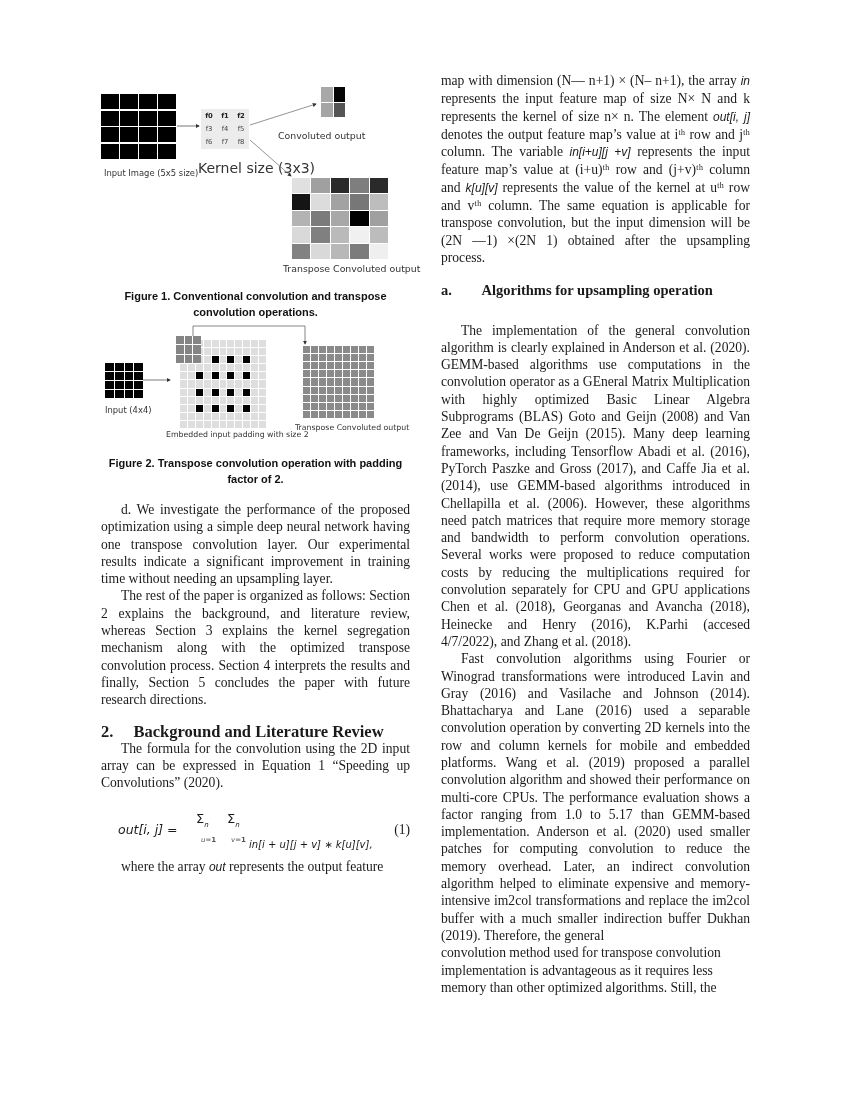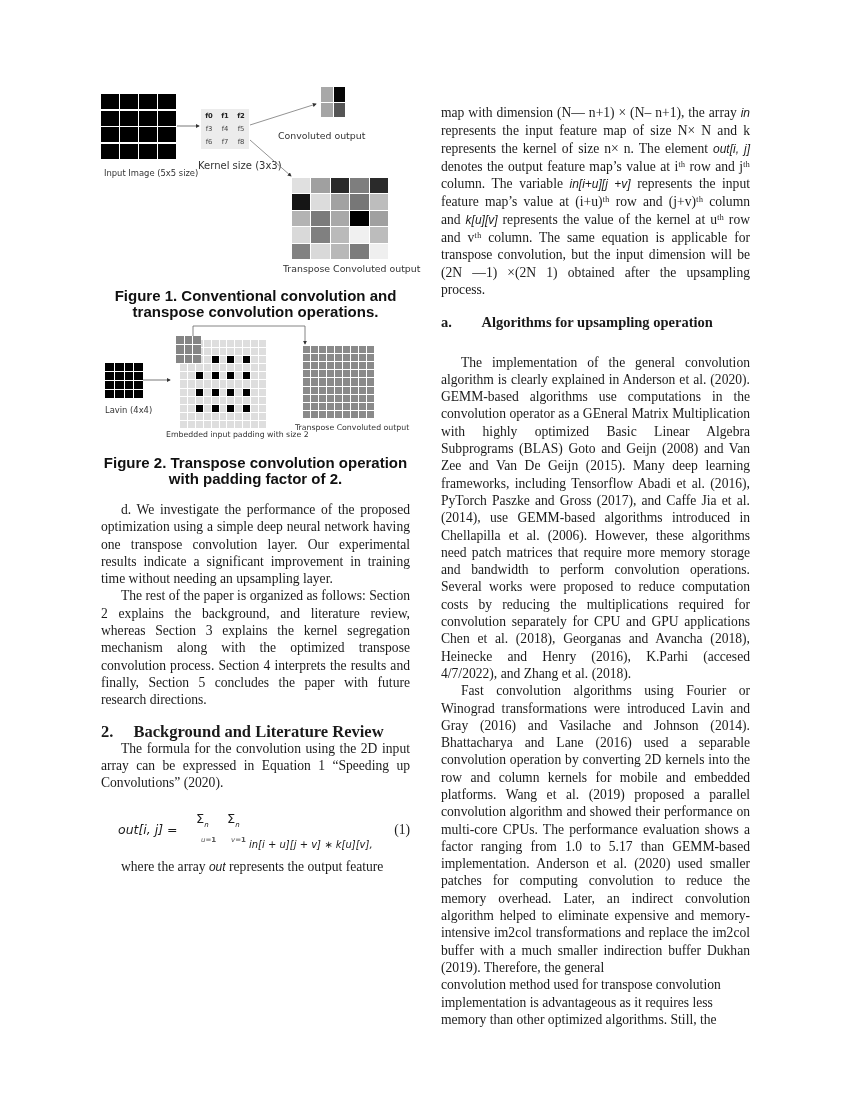--- a/index.html
+++ b/index.html
@@ -3,21 +3,21 @@
 <meta charset="utf-8">
 <style>
   html,body{margin:0;padding:0;background:#fff;}
   body{width:850px;height:1100px;position:relative;overflow:hidden;font-family:"Liberation Serif","DejaVu Serif",serif;color:#1a1a1a;}
   .col{position:absolute;font-size:13.6px;line-height:17.3px;text-align:justify;}
   .col p{margin:0;}
   .indent{text-indent:20px;}
   .left{left:101px;width:309px;}
   .right{left:441px;width:309px;}
   .sans{font-family:"Liberation Sans","DejaVu Sans",sans-serif;}
-  .cap{position:absolute;font-family:"Liberation Sans","DejaVu Sans",sans-serif;font-weight:bold;font-size:15px;line-height:16px;text-align:center;color:#111;}
+  .cap{position:absolute;font-family:"Liberation Sans","DejaVu Sans",sans-serif;font-weight:bold;font-size:11px;line-height:16px;text-align:center;color:#111;}
   .fig-label{position:absolute;font-family:"DejaVu Sans",sans-serif;font-size:8.4px;color:#333;white-space:nowrap;}
   .grid{position:absolute;display:grid;}
   .cell{box-sizing:border-box;}
   .h2{font-weight:bold;font-size:16.5px;}
   .h3{font-weight:bold;font-size:14.5px;}
   .math{font-family:"DejaVu Sans",sans-serif;font-style:italic;font-size:11.5px;}
   svg{position:absolute;left:0;top:0;}
 </style>
 </head>
 <body>
@@ -48,21 +48,21 @@
     <span style="font-weight:bold;color:#222">f0</span>
     <span style="font-weight:bold;color:#222">f1</span>
     <span style="font-weight:bold;color:#222">f2</span>
     <span>f3</span>
     <span>f4</span>
     <span>f5</span>
     <span>f6</span>
     <span>f7</span>
     <span>f8</span>
   </div>
-  <div class="fig-label" style="left:198px;top:160px;font-size:10px;">Kernel size (3x3)</div>
+  <div class="fig-label" style="left:198px;top:160px;font-size:14px;">Kernel size (3x3)</div>
 
   <div class="grid" id="conv-out" style="left:321px;top:87px;width:24px;height:30px;grid-template-columns:repeat(2,1fr);grid-template-rows:repeat(2,1fr);gap:1px;">
       <div style="background: rgb(168, 168, 168);"></div>
       <div style="background: rgb(6, 6, 6);"></div>
       <div style="background: rgb(165, 165, 165);"></div>
       <div style="background: rgb(85, 85, 85);"></div>
     </div>
   <div class="fig-label" style="left:278px;top:130px;font-size:9.4px;">Convoluted output</div>
 
   <div class="grid" id="tconv-out" style="left:292px;top:178px;width:96px;height:81px;grid-template-columns:repeat(5,1fr);grid-template-rows:repeat(5,1fr);gap:1.3px;">
@@ -123,21 +123,21 @@
       <div style="background:#000"></div>
     <div style="background:#000"></div>
       <div style="background:#000"></div>
       <div style="background:#000"></div>
       <div style="background:#000"></div>
     <div style="background:#000"></div>
       <div style="background:#000"></div>
       <div style="background:#000"></div>
       <div style="background:#000"></div>
   </div>
-  <div class="fig-label" style="left:105px;top:405px;">Lavin (4x4)</div>
+  <div class="fig-label" style="left:105px;top:405px;">Input (4x4)</div>
 
   <div class="grid" id="pad-grid" style="left:180px;top:340px;width:86px;height:88px;grid-template-columns:repeat(11,1fr);grid-template-rows:repeat(11,1fr);gap:1px;">
       <div style="background: rgb(222, 222, 222);"></div>
       <div style="background: rgb(222, 222, 222);"></div>
       <div style="background: rgb(222, 222, 222);"></div>
       <div style="background: rgb(222, 222, 222);"></div>
       <div style="background: rgb(222, 222, 222);"></div>
       <div style="background: rgb(222, 222, 222);"></div>
       <div style="background: rgb(222, 222, 222);"></div>
       <div style="background: rgb(222, 222, 222);"></div>
@@ -369,21 +369,21 @@
     <span style="position:absolute;left:95px;top:6px;font-family:'DejaVu Sans',sans-serif;font-size:13px;">Σ<sub style="font-size:7px;font-style:italic;">n</sub></span>
     <span style="position:absolute;left:100px;top:28px;font-family:'DejaVu Sans',sans-serif;font-size:7px;font-style:italic;color:#555;">u=<b style="font-style:normal;">1</b></span>
     <span style="position:absolute;left:126px;top:6px;font-family:'DejaVu Sans',sans-serif;font-size:13px;">Σ<sub style="font-size:7px;font-style:italic;">n</sub></span>
     <span style="position:absolute;left:130px;top:28px;font-family:'DejaVu Sans',sans-serif;font-size:7px;font-style:italic;color:#555;">v=<b style="font-style:normal;">1</b></span>
     <span class="math" style="position:absolute;left:148px;top:32px;font-size:10px;">in[i + u][j + v] ∗ k[u][v],</span>
     <span style="position:absolute;right:0;top:17px;">(1)</span>
   </div>
   <p class="indent">where the array <i class="sans" style="font-size:12px;">out</i> represents the output feature</p>
 </div>
 
-<div class="col right" style="top:104px;">
+<div class="col right" style="top:72px;">
   <p><span>map with dimension (N— n+1) × (N– n+1), the array </span><i class="sans" style="font-size:12px;">in</i><span> represents the input feature map of size N× N and k represents the kernel of size n× n. The element </span><i class="sans" style="font-size:12px;">out[i, j]</i><span> denotes the output feature map’s value at iᵗʰ row and jᵗʰ column. The variable </span><i class="sans" style="font-size:12px;">in[i+u][j +v]</i><span> represents the input feature map’s value at (i+u)ᵗʰ row and (j+v)ᵗʰ column and </span><i class="sans" style="font-size:12px;">k[u][v]</i><span> represents the value of the kernel at uᵗʰ row and vᵗʰ column. The same equation is applicable for transpose convolution, but the input dimension will be (2N —1) ×(2N  1) obtained after the upsampling process.</span></p>
   <div class="h3" style="margin-top:16px;margin-bottom:22px;">
     <span>a.</span>
     <span style="margin-left:26px;">Algorithms for upsampling operation</span>
   </div>
   <p class="indent">The implementation of the general convolution algorithm is clearly explained in Anderson et al. (2020). GEMM-based algorithms use computations in the convolution operator as a GEneral Matrix Multiplication with highly optimized Basic Linear Algebra Subprograms (BLAS) Goto and Geijn (2008) and Van Zee and Van De Geijn (2015).  Many deep learning frameworks, including Tensorflow Abadi et al. (2016), PyTorch Paszke and Gross (2017), and Caffe Jia et al. (2014), use GEMM-based algorithms introduced in Chellapilla et al. (2006). However, these algorithms need patch matrices that require more memory storage and bandwidth to perform convolution operations. Several works were proposed to reduce computation costs by reducing the multiplications required for convolution separately for CPU and GPU applications Chen et al. (2018), Georganas and Avancha (2018), Heinecke and Henry (2016), K.Parhi (accesed 4/7/2022), and Zhang et al. (2018).</p>
   <p class="indent">Fast convolution algorithms using Fourier or Winograd transformations were introduced Lavin and Gray (2016) and Vasilache and Johnson (2014). Bhattacharya and Lane (2016) used a separable convolution operation by converting 2D kernels into the row and column kernels for mobile and embedded platforms. Wang et al. (2019) proposed a parallel convolution algorithm and showed their performance on multi-core CPUs. The performance evaluation shows a factor ranging from 1.0 to 5.17 than GEMM-based implementation. Anderson et al. (2020) used smaller patches for computing convolution to reduce the memory overhead. Later, an indirect convolution algorithm helped to eliminate expensive and memory-intensive im2col transformations and replace the im2col buffer with a much smaller indirection buffer Dukhan (2019). Therefore, the general</p>
   <p style="text-align:left;">convolution method used for transpose convolution implementation is advantageous as it requires less memory than other optimized algorithms.  Still, the</p>
 </div>
 

